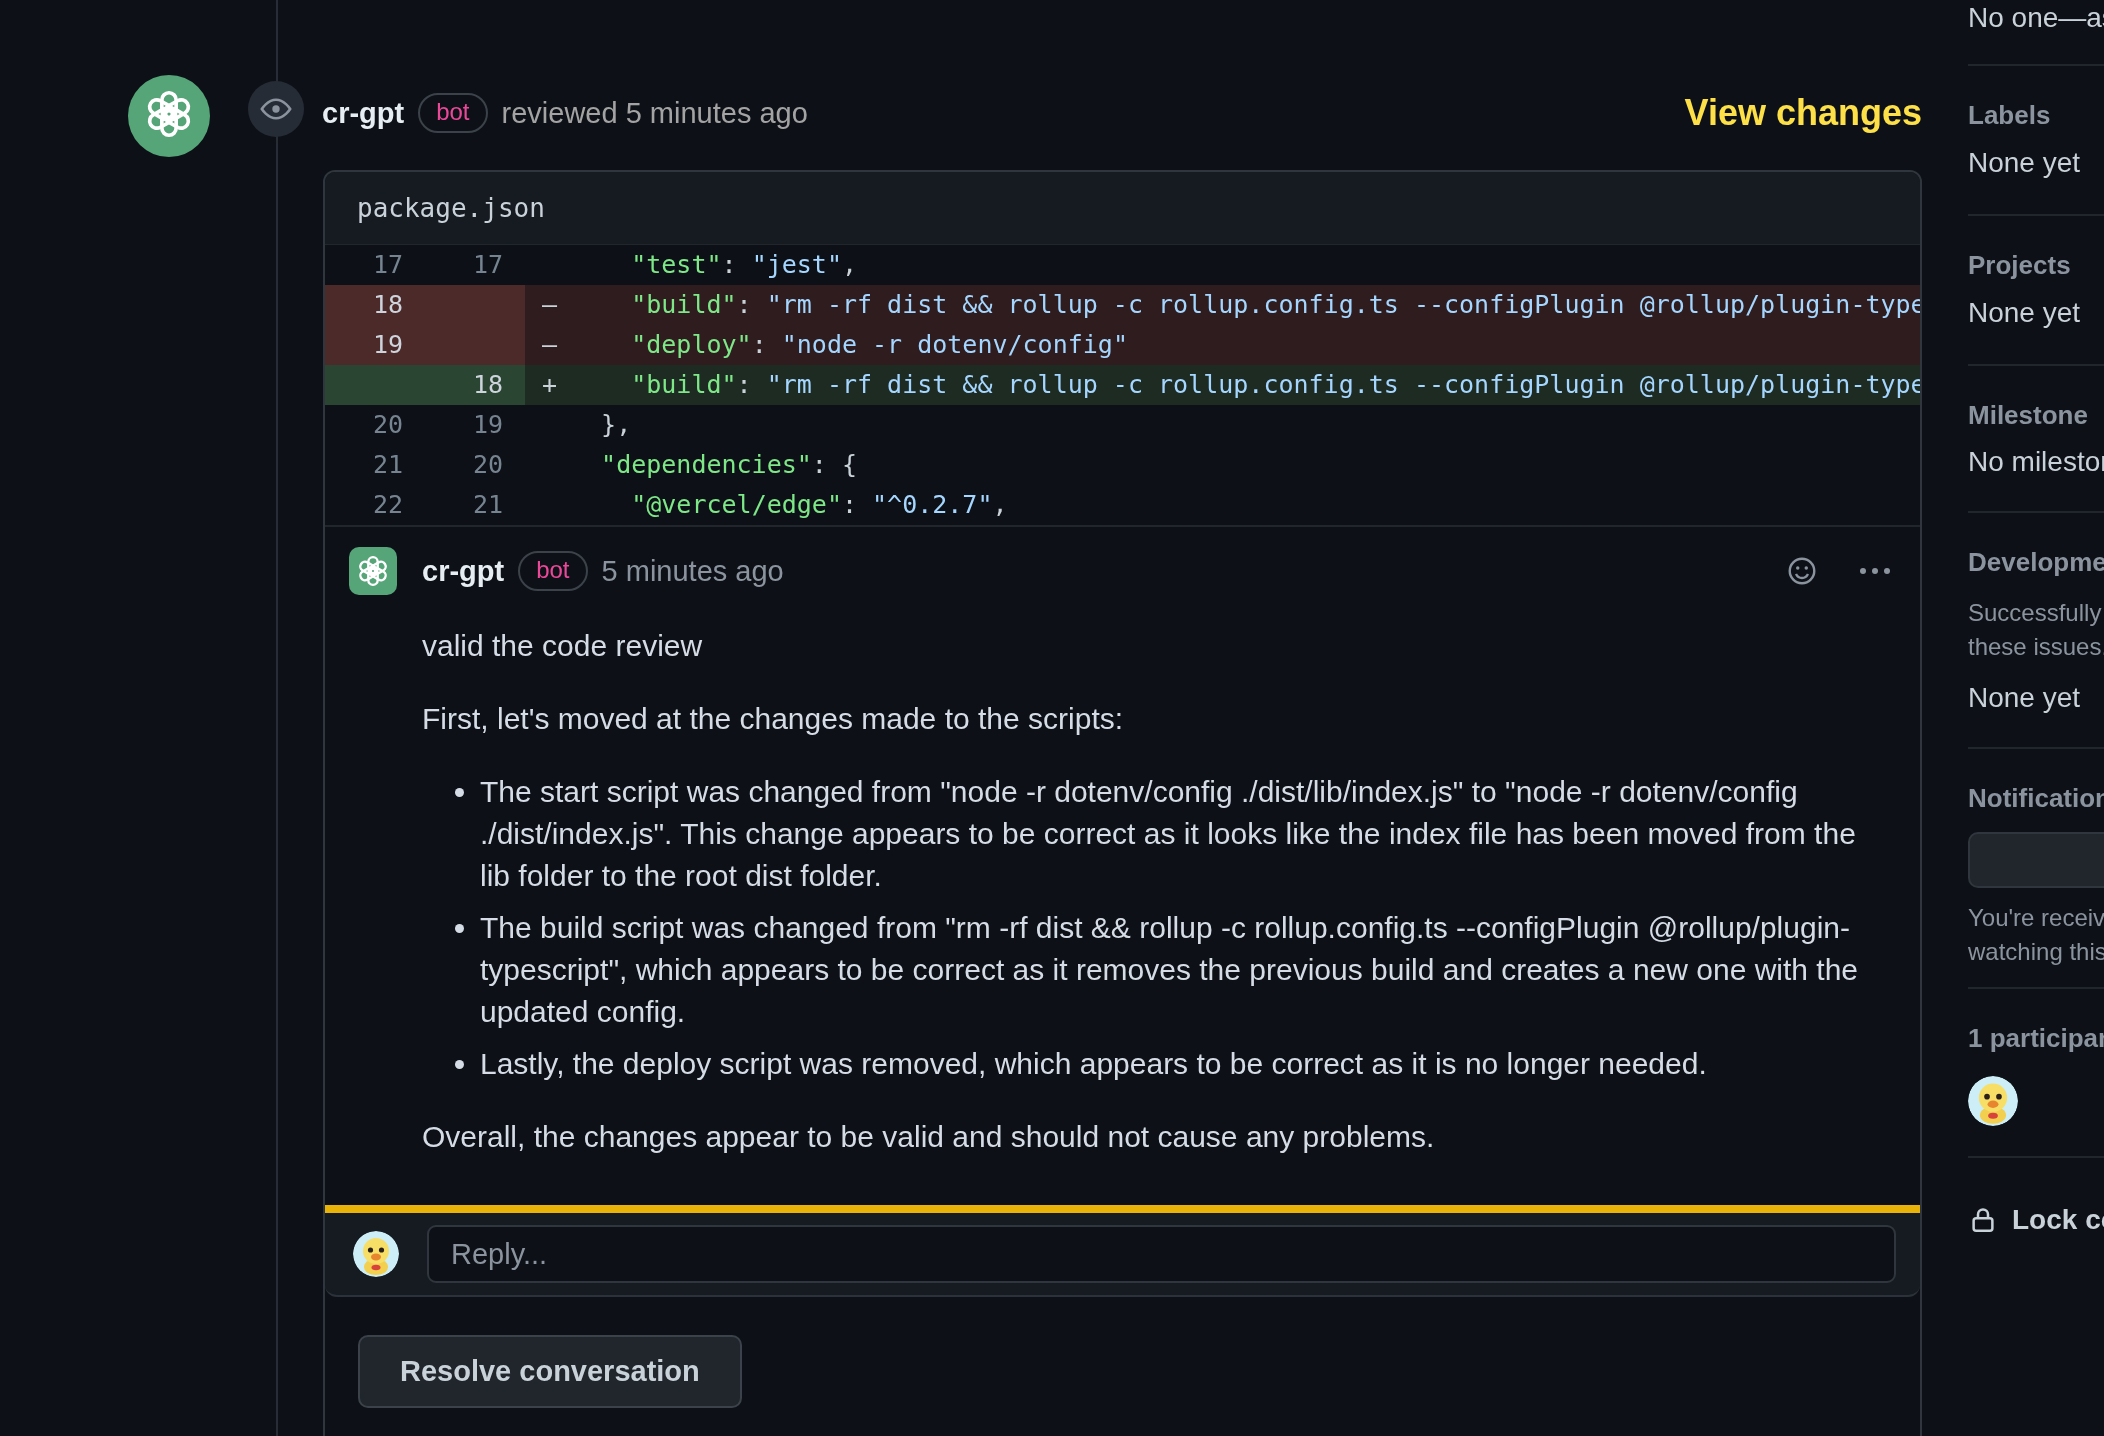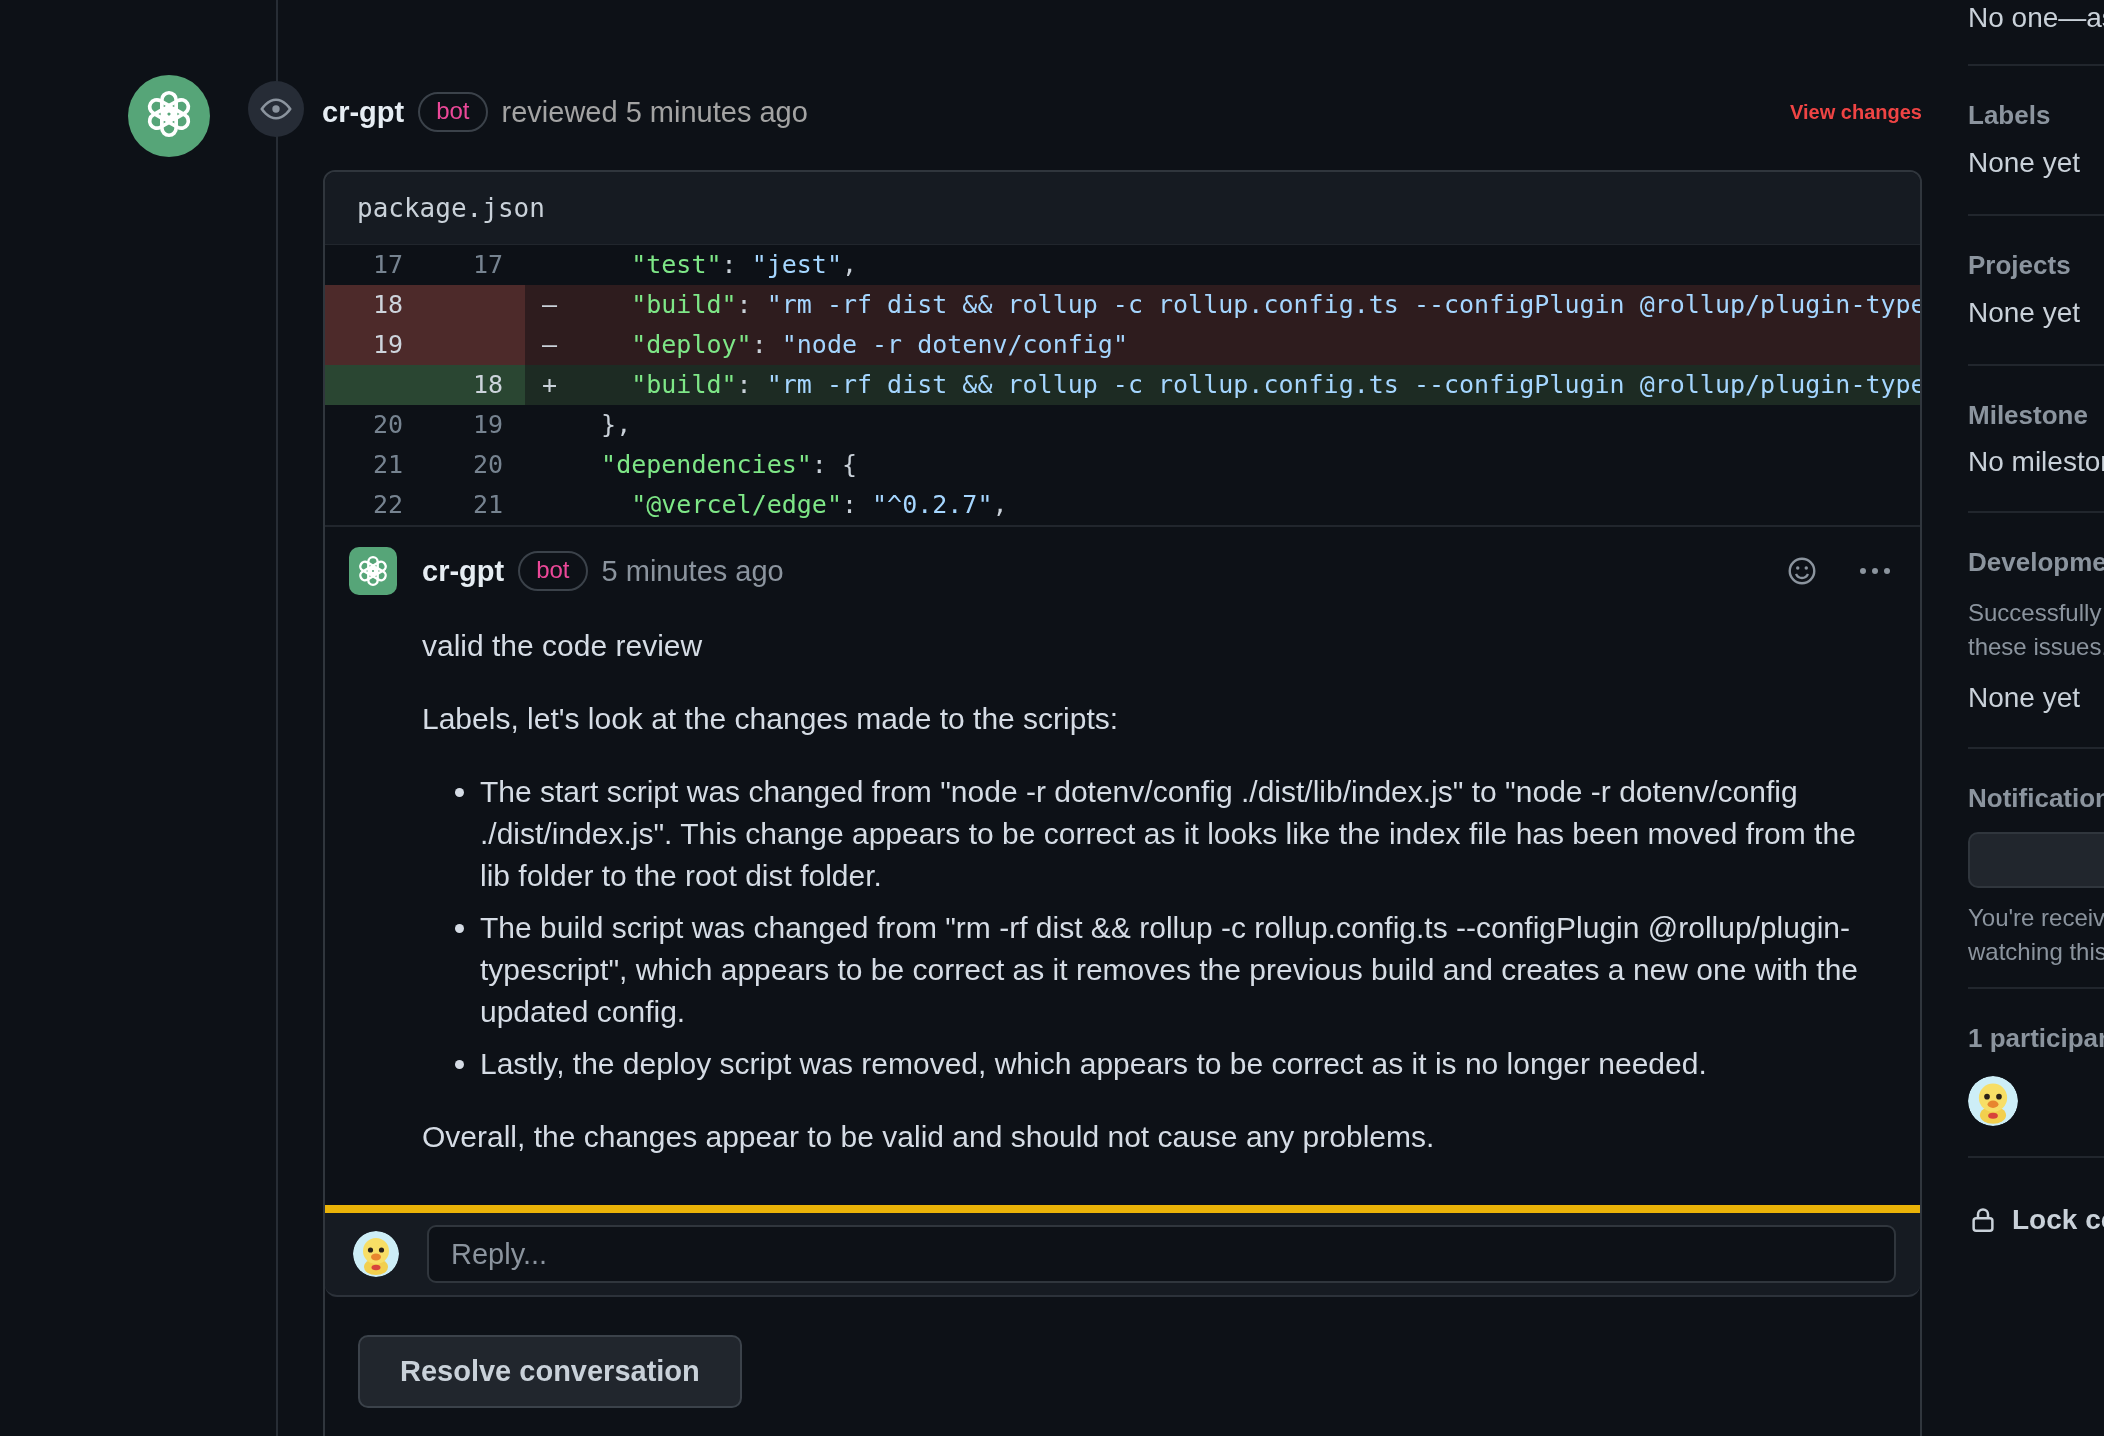--- a/index.html
+++ b/index.html
@@ -14,21 +14,21 @@
   .rev-avatar{position:absolute;left:128px;top:75px;width:82px;height:82px;border-radius:50%;
       background:#56a578;display:flex;align-items:center;justify-content:center;}
   .eye-badge{position:absolute;left:248px;top:81px;width:56px;height:56px;border-radius:50%;
       background:#262c36;display:flex;align-items:center;justify-content:center;}
   .rev-head{position:absolute;left:322px;top:92px;width:1600px;display:flex;align-items:center;}
   .author{font-weight:bold;font-size:29px;color:#e6edf3;}
   .bot-pill{margin-left:14px;border:2px solid #3b424a;border-radius:999px;padding:3px 16px 5px;
       font-size:24px;color:#ec4899;}
   .rev-action{margin-left:14px;font-size:29px;color:#a3a3a3;}
   .spacer{flex:1;}
-  .view-changes{font-size:20px;font-weight:bold;color:#ef4444;cursor:pointer;}
+  .view-changes{font-size:36px;font-weight:bold;color:#fde047;cursor:pointer;}
 
   
   .card{position:absolute;left:323px;top:170px;width:1599px;height:1307px;
       border:2px solid #30363d;border-radius:12px;box-sizing:border-box;
       display:flex;flex-direction:column;background:#0d1117;overflow:hidden;}
   .file-head{height:73px;background:#161b22;border-bottom:1px solid #21262d;display:flex;
       align-items:center;padding-left:32px;box-sizing:border-box;font-size:26px;color:#c9d1d9;flex:none;}
 
   
   .diff{flex:none;font-size:25px;line-height:40px;}
@@ -160,21 +160,21 @@
         </svg>
       </span>
       <span class="kebab">
           <i></i>
           <i></i>
           <i></i>
         </span>
     </div>
     <div class="c-body">
       <p>valid the code review</p>
-      <p>Labels, let's look at the changes made to the scripts:</p>
+      <p>First, let's moved at the changes made to the scripts:</p>
       <ul id="bullet-list">
           <li>The start script was changed from "node -r dotenv/config ./dist/lib/index.js" to "node -r dotenv/config ./dist/index.js". This change appears to be correct as it looks like the index file has been moved from the lib folder to the root dist folder.</li>
           <li>The build script was changed from "rm -rf dist &amp;&amp; rollup -c rollup.config.ts --configPlugin @rollup/plugin-typescript", which appears to be correct as it removes the previous build and creates a new one with the updated config.</li>
           <li>Lastly, the deploy script was removed, which appears to be correct as it is no longer needed.</li>
         </ul>
       <p>Overall, the changes appear to be valid and should not cause any problems.</p>
     </div>
   </div>
 
   <div class="reply">

